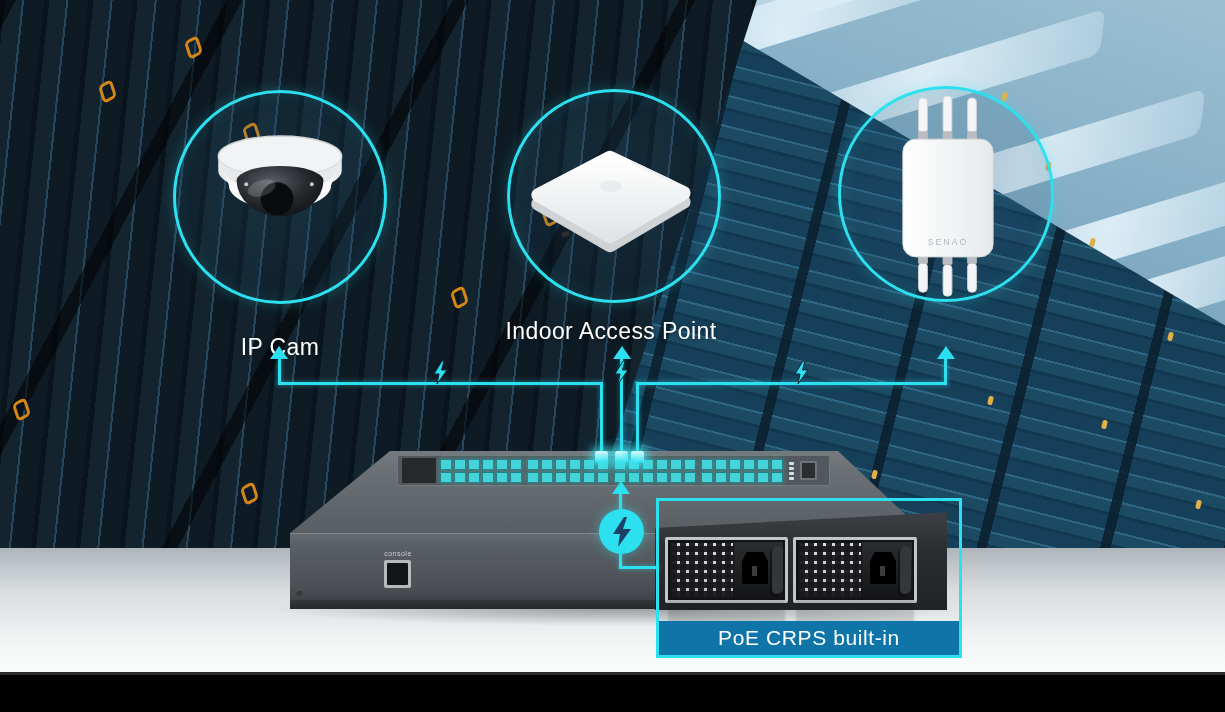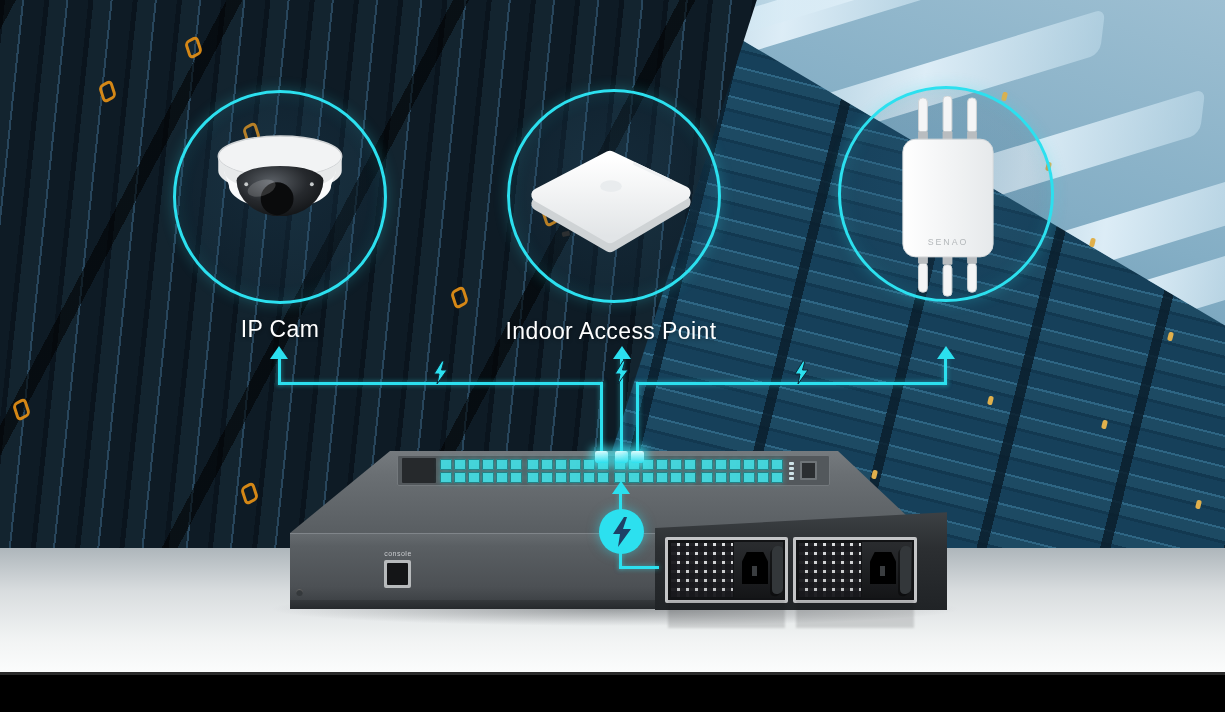--- a/index.html
+++ b/index.html
@@ -63,21 +63,21 @@
     box-shadow:0 0 14px rgba(44,224,239,.25), inset 0 0 18px rgba(44,224,239,.12);
   }
   .c-ipcam{left:173px;top:90px;width:214px;height:214px;}
   .c-indoor{left:507px;top:89px;width:214px;height:214px;}
   .c-outdoor{left:838px;top:86px;width:216px;height:216px;}
 
   .device-label{
     color:var(--label-white);font-size:23px;letter-spacing:.4px;text-align:center;
     width:320px;text-shadow:0 1px 4px rgba(0,0,0,.45);white-space:nowrap;
   }
-  .lbl-ipcam{left:120px;top:316px;}
+  .lbl-ipcam{left:120px;top:334px;}
   .lbl-indoor{left:451px;top:318px;}
   .lbl-outdoor{left:788px;top:318px;}
 
   
   .cline{background:var(--accent-cyan);box-shadow:0 0 5px rgba(44,224,239,.55);}
   .arrow-up{
     width:0;height:0;border-left:9px solid transparent;border-right:9px solid transparent;
     border-bottom:13px solid var(--accent-cyan);
   }
   .plug{
@@ -409,15 +409,20 @@
   <div class="arrow-up" style="left:612px;top:481px"></div>
   <div class="cline" style="left:619px;top:492px;width:3px;height:18px"></div>
   <div class="bolt-circle">
     <svg viewBox="0 0 22 30">
       <polygon points="13,0 2,17 9,17 7,30 20,12 12,12 16,0" fill="#1E4066"></polygon>
     </svg>
   </div>
   <div class="cline" style="left:619px;top:552px;width:3px;height:17px"></div>
   <div class="cline" style="left:619px;top:566px;width:40px;height:3px"></div>
 
+  <div class="callout-box">
+    <div class="callout-bar">
+      <span>PoE CRPS built-in</span>
+    </div>
+  </div>
 
   <div class="bottom-bar"></div>
 </div>
 
 </body></html>

